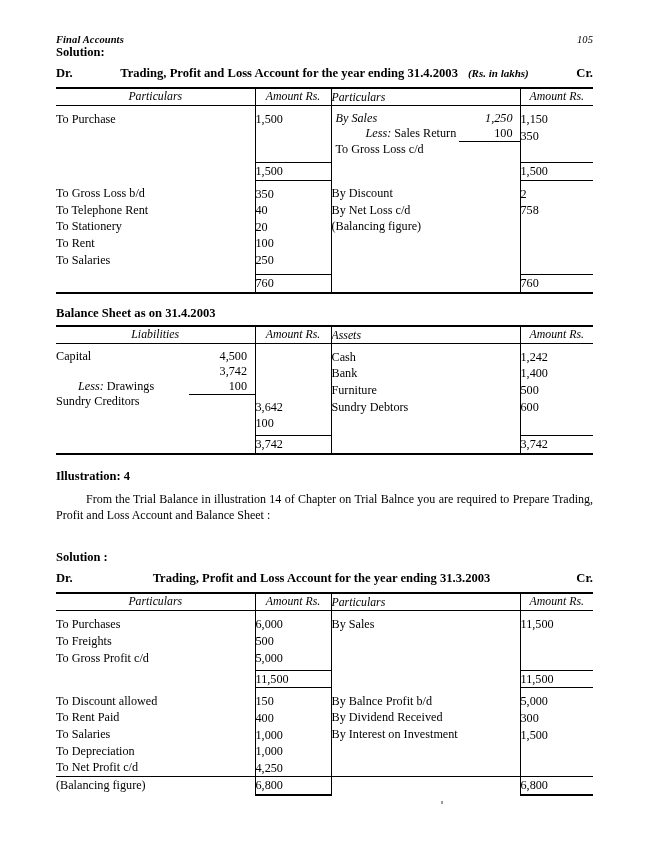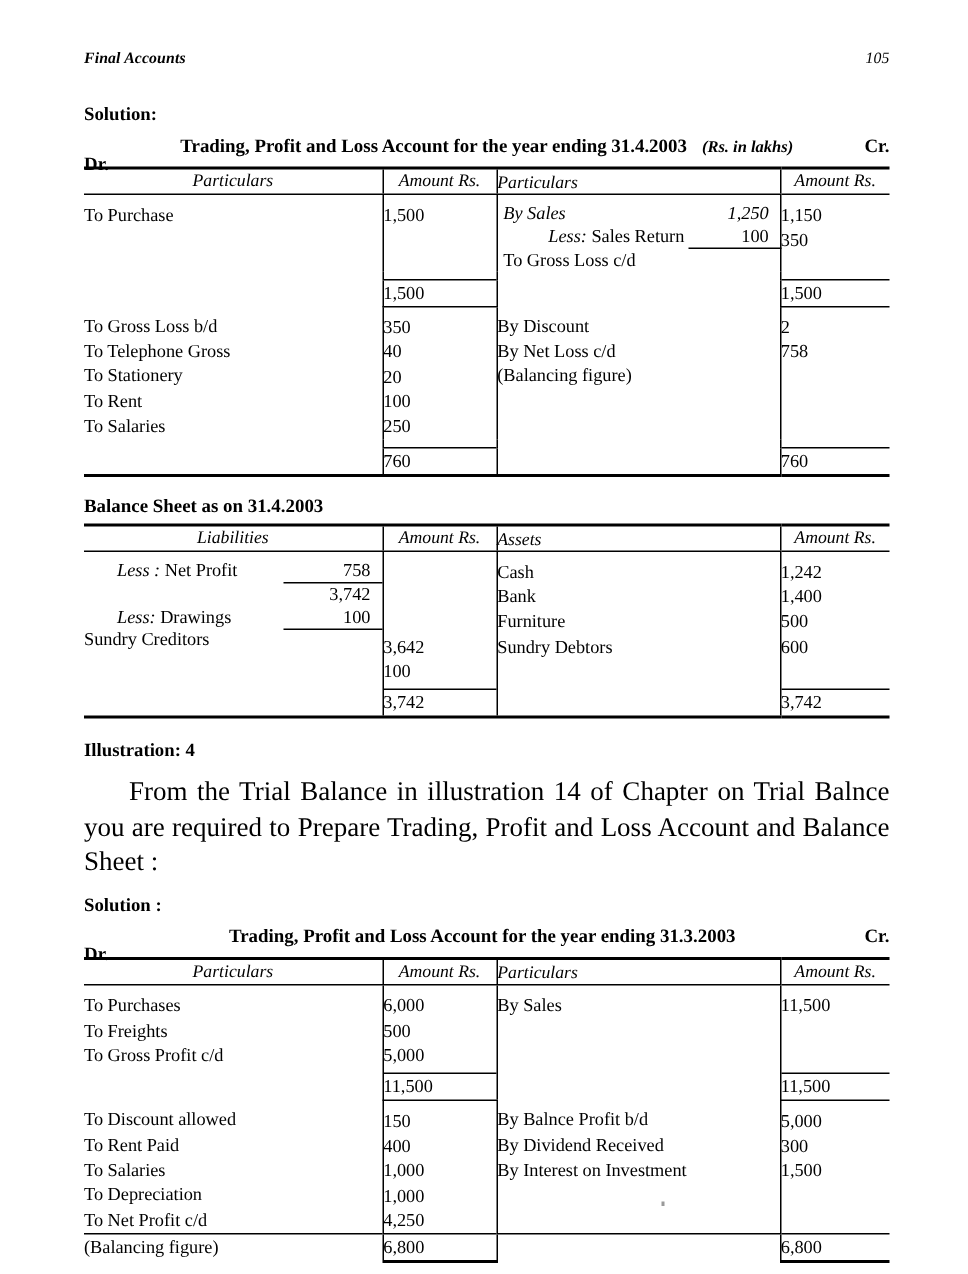--- a/index.html
+++ b/index.html
@@ -31,54 +31,54 @@
 
   
   .runhead {
     display: flex;
     justify-content: space-between;
     align-items: center;
     font-style: italic;
     font-weight: bold;
     font-size: 10.5px;
     letter-spacing: .1px;
-    margin-bottom: 24px;
+    margin-bottom: 0;
   }
   .runhead .pageno { font-style: italic; font-weight: normal; font-size: 10.5px; }
 
   
   .h-bold {
     font-weight: bold;
     font-size: 12.5px;
     margin: 0 0 8px 0;
   }
   .h-bold.tight { margin-bottom: 6px; }
   .para {
-    font-size: 18px;
+    font-size: 12px;
     text-align: justify;
     line-height: 1.32;
-    margin: 0 0 9px 0;
+    margin: 0 0 27px 0;
     text-indent: 30px;
     font-family: Liberation Serif, serif;
   }
   .centre-title {
     font-weight: bold;
     font-size: 12.6px;
     margin: 0 0 4px 0;
   }
 
   
   .acct-title {
     position: relative;
     font-weight: bold;
     font-size: 12.6px;
     height: 17px;
     margin-bottom: 4px;
   }
-  .acct-title .dr { position: absolute; left: 0; top: 12px; }
+  .acct-title .dr { position: absolute; left: 0; top: 0; }
   .acct-title .cr { position: absolute; right: 0; top: 0; }
   .acct-title .mid {
     position: absolute;
     left: 0; right: 0;
     text-align: center;
     white-space: nowrap;
   }
   .acct-title .mid .lakhs {
     font-style: italic;
     font-weight: bold;
@@ -240,21 +240,21 @@
       <td class="band-blank">&nbsp;</td>
       <td class="num vl band-amt">1,500</td>
       <td class="vl">&nbsp;</td>
       <td class="num vl band-amt">1,500</td>
     </tr>
 
     <tr>
       <td class="txt">
         <span class="spacer-top" style="display:block"></span>
         <span class="ln">To Gross Loss b/d</span>
-        <span class="ln">To Telephone Gross</span>
+        <span class="ln">To Telephone Rent</span>
         <span class="ln">To Stationery</span>
         <span class="ln">To Rent</span>
         <span class="ln">To Salaries</span>
       </td>
       <td class="num vl">
         <span class="spacer-top" style="display:block"></span>
         <span class="ln">350</span>
         <span class="ln">40</span>
         <span class="ln">20</span>
         <span class="ln">100</span>
@@ -308,23 +308,23 @@
 
     <tr>
       <td style="padding-left:0">
         <span class="spacer-top" style="display:block"></span>
         <table class="sub">
           <colgroup>
                   <col style="width:133px">
                   <col style="width:66px">
                 </colgroup>
           <tbody>
-          <tr>
-            <td class="t" style="padding-left:22px"><span class="it">Less :</span><span> Net Profit</span></td>
-            <td class="v" style="border-bottom:1.1px solid #000">758</td>
+                  <tr>
+            <td class="t">Capital</td>
+            <td class="v">4,500</td>
           </tr>
           <tr>
             <td class="t"></td>
             <td class="v">3,742</td>
           </tr>
           <tr>
             <td class="t" style="padding-left:22px"><span class="it">Less:</span><span> Drawings</span></td>
             <td class="v" style="border-bottom:1.1px solid #000">100</td>
           </tr>
           <tr>

